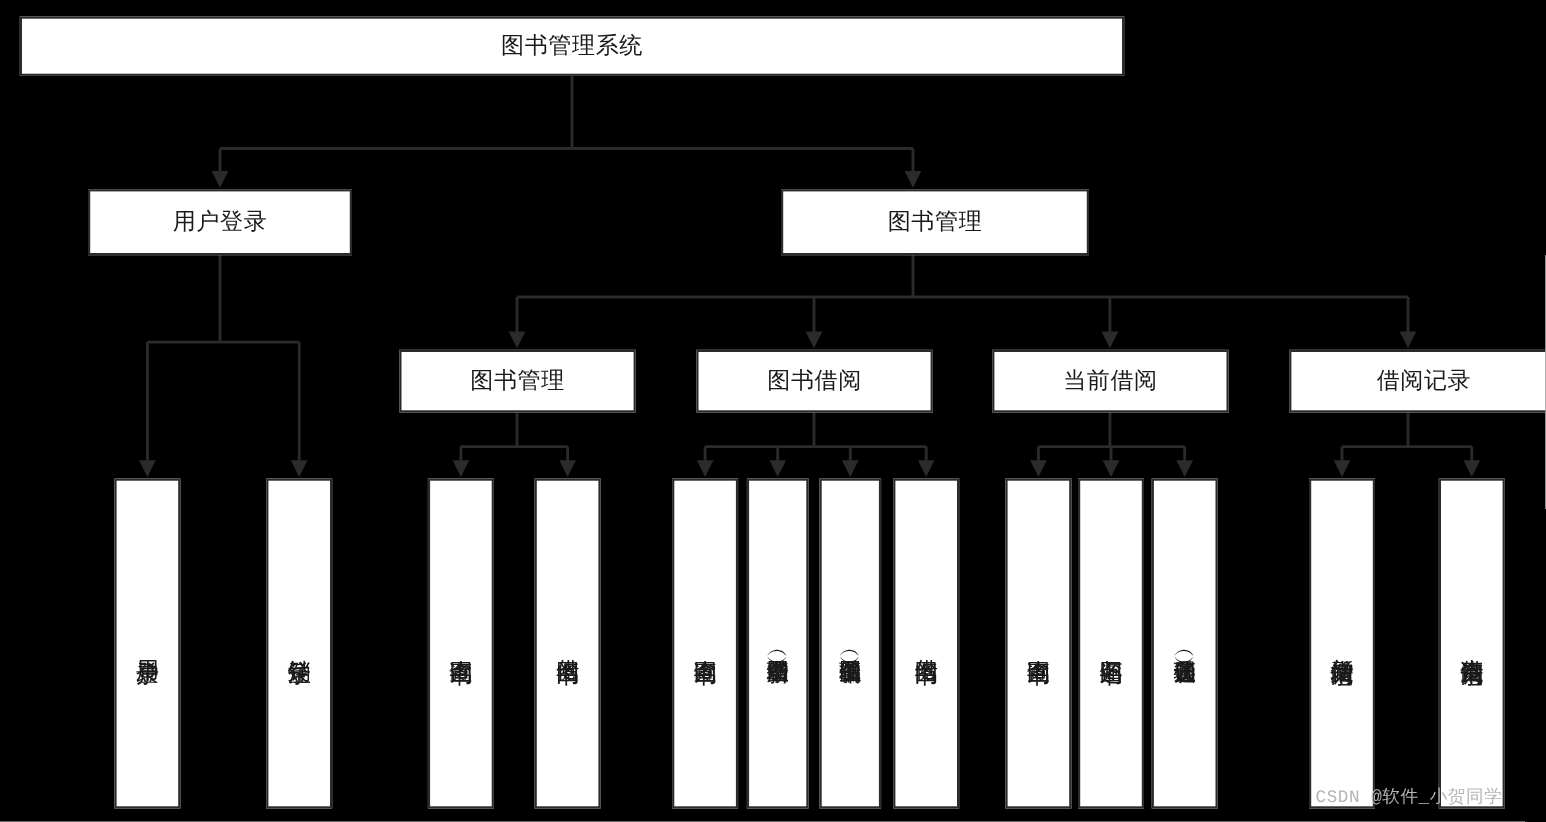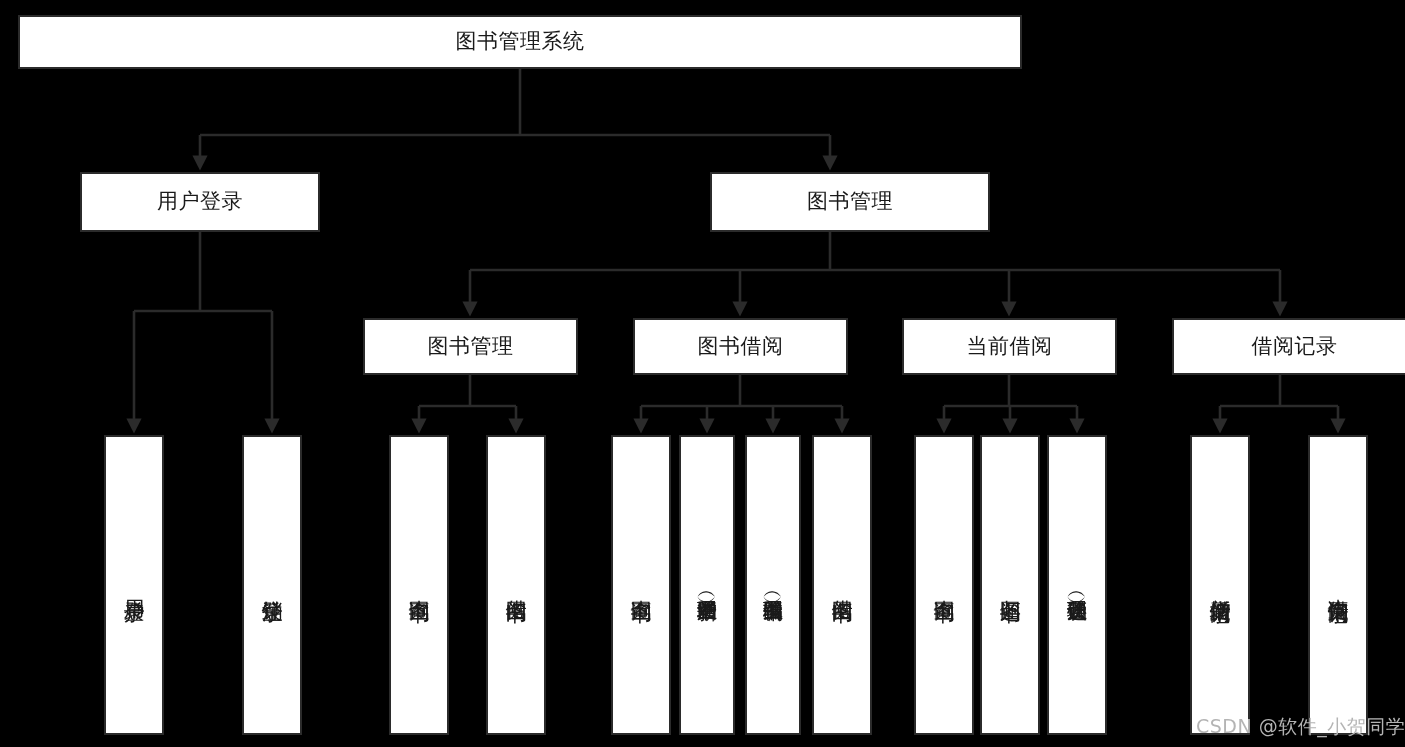--- a/index.html
+++ b/index.html
@@ -52,25 +52,26 @@
     padding-bottom: 4px;
     text-align: center;
     white-space: nowrap;
   }
   .node.vert.tight {
     font-size: 20px;
     letter-spacing: 0px;
   }
   .watermark {
     position: absolute;
-    font-size: 19px;
+    font-size: 16px;
     color: #b4b4b4;
     white-space: nowrap;
     letter-spacing: 0.5px;
     user-select: none;
+    font-family: Liberation Mono, monospace;
   }
 </style>
 </head>
 <body>
 
 <div id="canvas">
 
   <svg id="edges" viewBox="0 0 1405 747" xmlns="http://www.w3.org/2000/svg">
     <defs>
       <marker id="arrow" viewBox="0 0 12 12" refX="6" refY="6" markerWidth="7" markerHeight="7" orient="auto-start-reverse">

